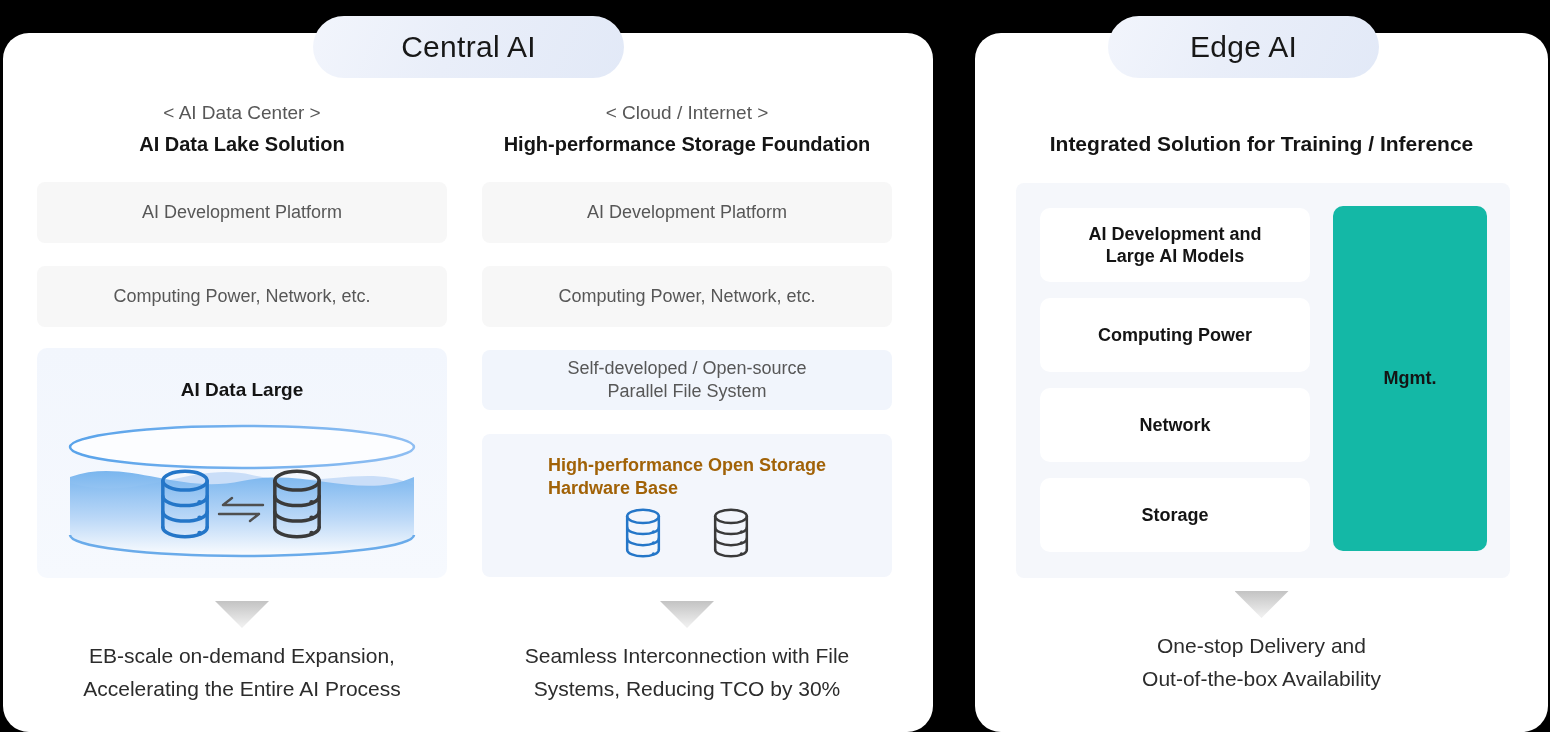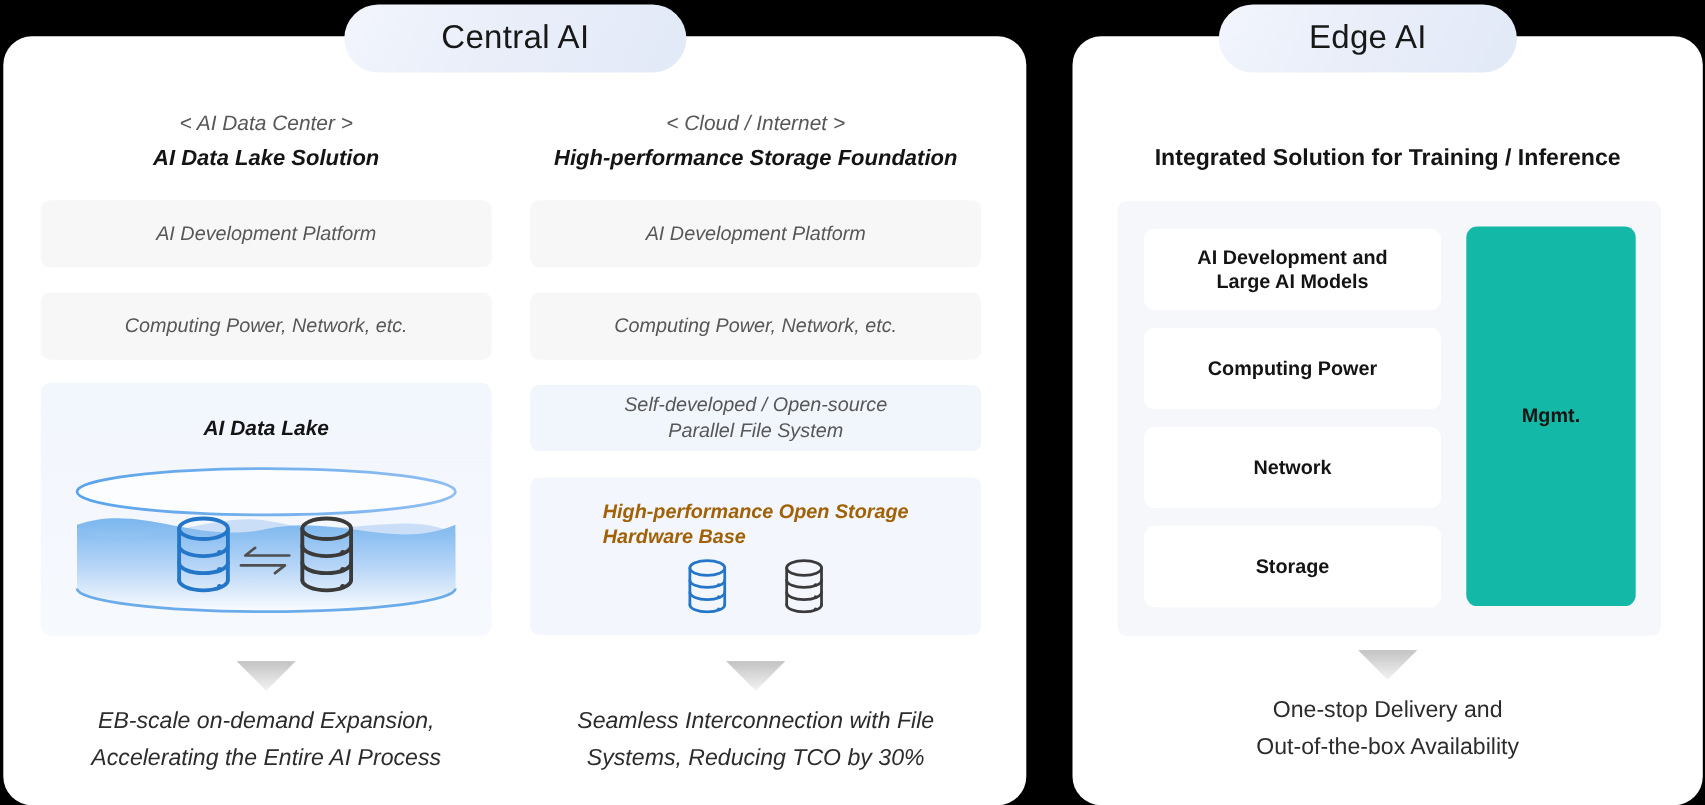--- a/index.html
+++ b/index.html
@@ -9,30 +9,30 @@
     font-family:"Liberation Sans", sans-serif;
     -webkit-font-smoothing:antialiased;
   }
   .card{
     position:absolute;top:33px;height:699px;background:#ffffff;
     border-radius:26px;z-index:1;
   }
   .card-central{left:3px;width:930px;}
   .card-edge{left:975px;width:573px;}
   .pill{
-    position:absolute;top:4px;height:62px;z-index:5;
+    position:absolute;top:16px;height:62px;z-index:5;
     border-radius:32px;
     background:linear-gradient(115deg,#f2f5fc 0%,#e9eef9 45%,#e2e9f7 100%);
     display:flex;align-items:center;justify-content:center;
     font-size:30px;color:#181818;letter-spacing:.3px;
   }
   .pill-central{left:313px;width:311px;}
   .pill-edge{left:1108px;width:271px;}
 
-  .col{position:absolute;top:0;width:410px;font-style:italic;}
+  .col{position:absolute;top:0;width:410px;}
   .col-1{left:34px;}
   .col-2{left:479px;}
 
   .tag{
     margin-top:68px;text-align:center;font-size:19px;color:#575757;
     line-height:24px;
   }
   .heading{
     margin:5px 0 0 0;text-align:center;font-size:20px;font-weight:bold;
     color:#141414;line-height:28px;
@@ -130,21 +130,21 @@
 
 <section class="card card-central">
 
   <div class="col col-1">
     <div class="tag">&lt; AI Data Center &gt;</div>
     <h2 class="heading">AI Data Lake Solution</h2>
     <div class="gbox">AI Development Platform</div>
     <div class="gbox">Computing Power, Network, etc.</div>
 
     <div class="lakebox">
-      <div class="laketitle">AI Data Lake</div>
+      <div class="laketitle">AI Data Large</div>
       <svg class="lakesvg" viewBox="0 0 410 155">
         <defs>
           <linearGradient id="water" x1="0" y1="0" x2="0" y2="1">
             <stop offset="0" stop-color="#6fb0ed"></stop>
             <stop offset="0.55" stop-color="#b9d7f7"></stop>
             <stop offset="1" stop-color="#ffffff"></stop>
           </linearGradient>
           <linearGradient id="rim" x1="0" y1="0" x2="1" y2="0">
             <stop offset="0" stop-color="#59a3ea"></stop>
             <stop offset="1" stop-color="#8fbef2"></stop>

